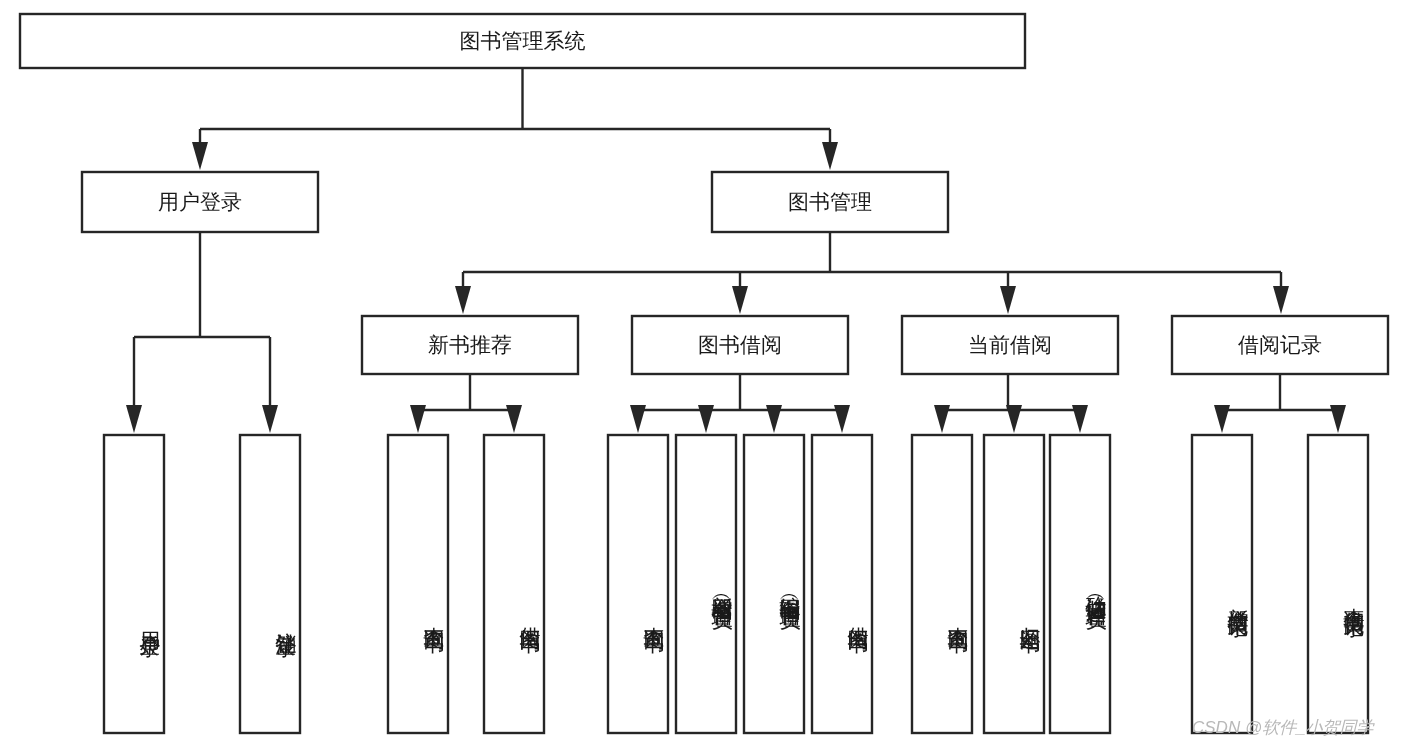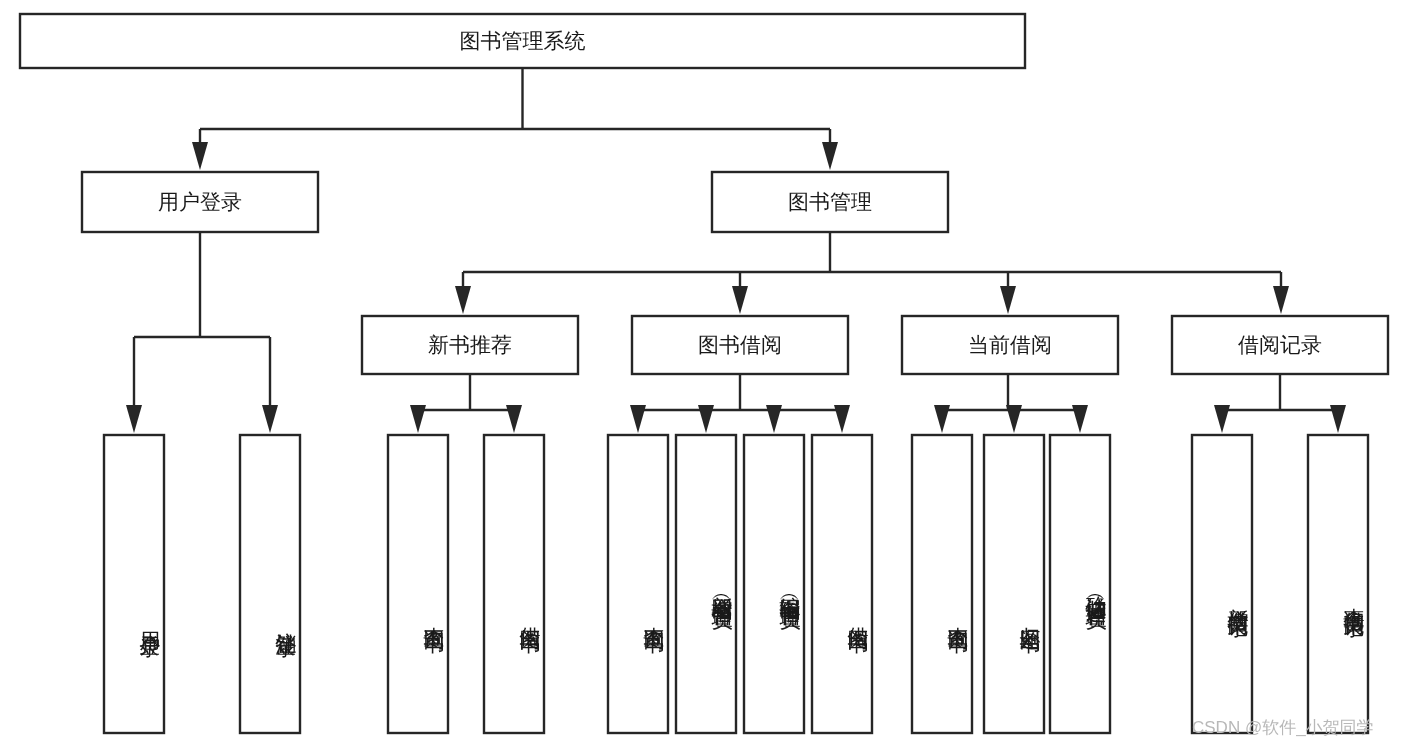--- a/index.html
+++ b/index.html
@@ -62,20 +62,21 @@
     letter-spacing: 2px;
     pointer-events: none;
     white-space: nowrap;
   }
   .watermark {
     position: absolute;
     font-family: "Liberation Sans", "DejaVu Sans", sans-serif;
     font-size: 17px;
     color: #b8b8b8;
     white-space: nowrap;
+    font-style: italic;
   }
 </style>
 </head>
 <body>
 
 <div id="diagram-root">
 
   <svg id="flow-svg" viewBox="0 0 1405 747">
 
     <g>

